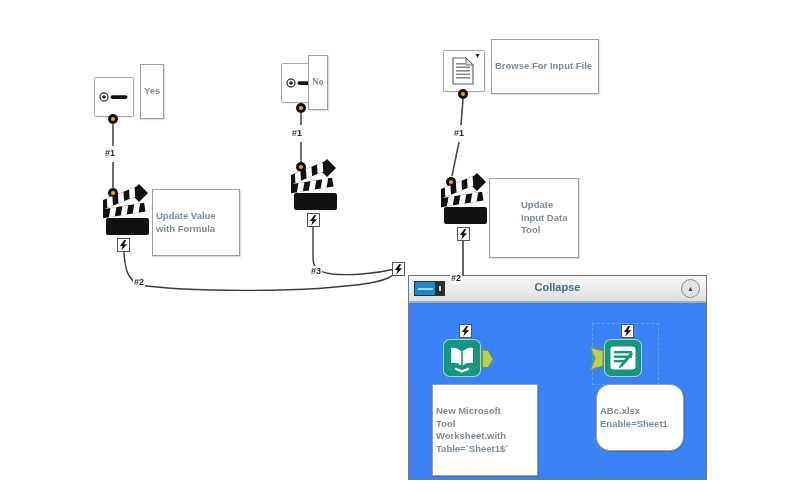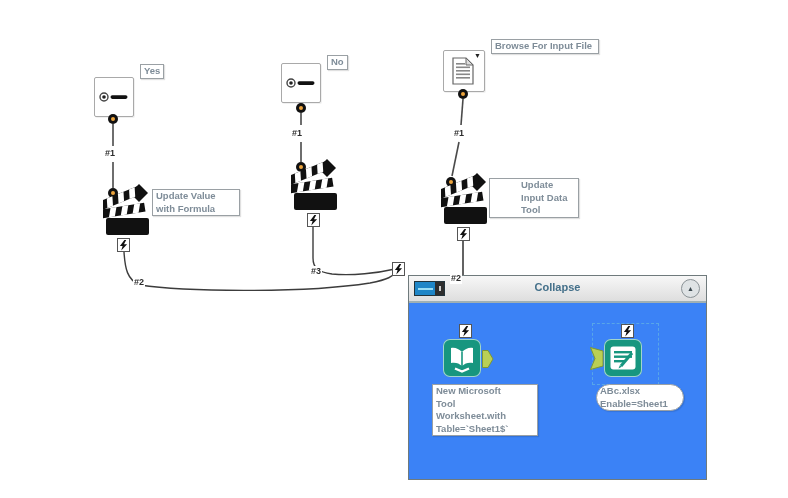--- a/index.html
+++ b/index.html
@@ -6,21 +6,21 @@
   body{font-family:"Liberation Sans",sans-serif;background:#fff;}
   #canvas{position:relative;width:788px;height:498px;background:#ffffff;overflow:hidden;}
   .abs{position:absolute;}
   .wires{position:absolute;left:0;top:0;pointer-events:none;}
 
   
   .ui-tool{background:#fff;border:1px solid #a9a9a9;border-radius:2px;box-shadow:1px 1px 0 rgba(0,0,0,.06);}
 
   
   .ann{background:#fff;border:1px solid #9aa0a4;box-shadow:1px 1px 1px rgba(0,0,0,.12);
-       color:#7e8c98;font-weight:bold;font-size:9.5px;line-height:1.32;padding:0 3px;}
+       color:#7e8c98;font-weight:bold;font-size:9.5px;line-height:1.32;padding:20px 3px;}
   .ann div{white-space:nowrap;}
 
   
   .wire-label{background:#fff;color:#2d2d2d;font-weight:bold;font-size:9px;padding:0 1px;line-height:11px;}
 
   
   .q-anchor{width:10px;height:10px;border-radius:50%;background:#111;
             display:flex;align-items:center;justify-content:center;}
   .q-anchor i{display:block;width:4px;height:4px;border-radius:50%;background:#eca43d;}
 
@@ -123,21 +123,21 @@
   </div>
   <div class="abs wire-label" style="left:133px;top:277px;">#2</div>
 
   <div class="abs ui-tool" style="left:281px;top:63px;width:38px;height:38px;">
     <svg width="38" height="38">
       <circle cx="9" cy="19" r="4" fill="#fff" stroke="#444" stroke-width="1.4"></circle>
       <circle cx="9" cy="19" r="1.8" fill="#222"></circle>
       <rect x="15.5" y="17.3" width="17" height="3.6" rx="1.8" fill="#111"></rect>
     </svg>
   </div>
-  <div class="abs ann" style="left:327px;top:55px;">
+  <div class="abs ann" style="left:308px;top:55px;font-family:Liberation Serif, serif;">
     <div>No</div>
   </div>
   <div class="abs q-anchor" style="left:296px;top:103px;">
       <i></i>
     </div>
   <div class="abs wire-label" style="left:291px;top:128px;">#1</div>
   <div class="abs q-anchor" style="left:296px;top:162px;">
       <i></i>
     </div>
 

